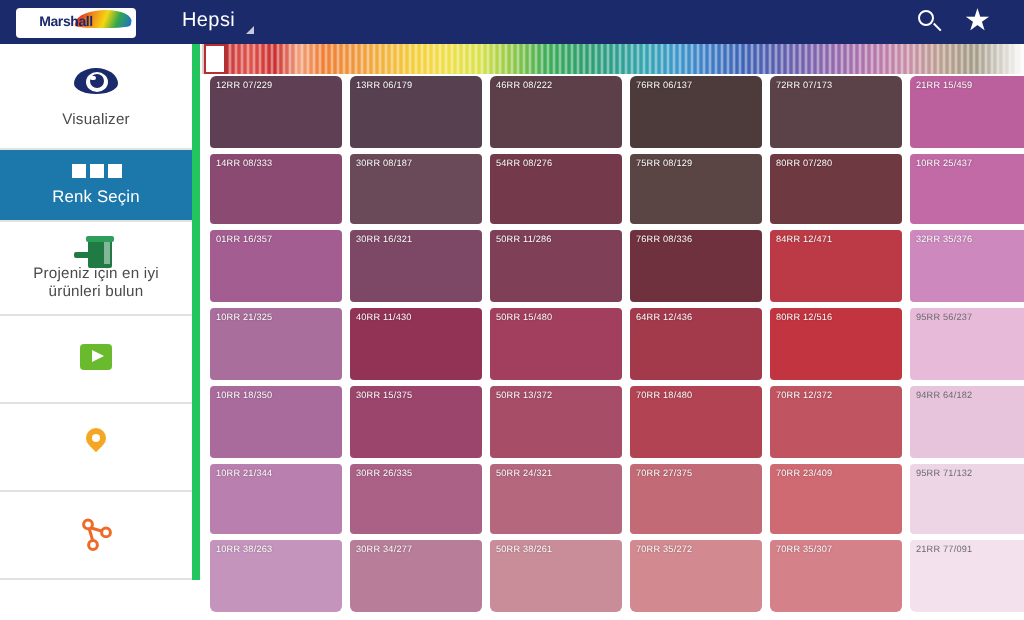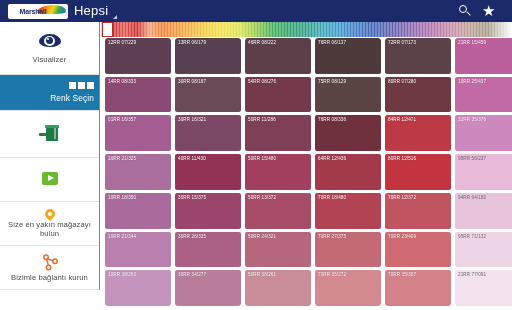--- a/index.html
+++ b/index.html
@@ -26,21 +26,21 @@
     position:absolute; right:2px; top:1px; width:28px; height:9px;
     background:linear-gradient(100deg,#e02020 0%,#f08a1c 28%,#f5d613 52%,#35a84a 74%,#1f6fd0 100%);
     border-radius:60% 60% 40% 40%/80% 80% 20% 20%;
     transform:skewX(-12deg);
   }
   #logo .wordmark {
     position:relative; z-index:2; font-size:7px; font-weight:bold;
     color:#1b2a6b; letter-spacing:-0.2px; margin-right:10px;
   }
   #alltab {
-    margin-left:6px; color:#ffffff; font-size:13px; letter-spacing:.2px;
+    margin-left:23px; color:#ffffff; font-size:10px; letter-spacing:.2px;
     position:relative; padding-right:9px; padding-bottom:2px;
   }
   #alltab .caret {
     position:absolute; right:0; bottom:1px;
     width:0; height:0; border-left:4px solid transparent;
     border-bottom:4px solid #ffffff; opacity:.75;
   }
   #topbar .spacer { flex:1; }
   .topicon { width:26px; height:22px; position:relative; cursor:pointer; }
   #search-icon .ring {
@@ -55,35 +55,35 @@
     position:relative; width:26px; height:22px; margin-right:8px;
   }
   #star-icon .glyph {
     position:absolute; left:4px; top:3px;
     font-size:15px; line-height:15px; color:#ffffff;
   }
 
   
   #sidebar {
     position:absolute; left:0; top:22px; width:100px; height:268px;
-    background:#1d4ed8; border-right:1px solid #22c55e;
+    background:#1d4ed8; border-right:4px solid #22c55e;
   }
   .side-item {
     position:relative; width:100%;
     border-bottom:1px solid #e2e2e2;
     display:flex; flex-direction:column; align-items:center;
     justify-content:center; text-align:center;
     padding:5px 5px 6px 5px;
     cursor:pointer; background:#ffffff;
   }
   .side-item .label {
     font-size:7.6px; color:#4a4a4a; line-height:9.6px; margin-top:3px;
     letter-spacing:.1px;
   }
-  .side-item.active { background:#1c77ab;align-items:flex-end; }
+  .side-item.active { background:#1c77ab; }
   .side-item.active .label { color:#ffffff; font-size:8.4px; }
 
   .ic { width:26px; height:22px; position:relative; }
 
   
   #eye-icon .eye-outer {
     position:absolute; left:2px; top:4px; width:22px; height:13px;
     background:#1b2a6b;
     border-radius:50% 50% 50% 50% / 60% 60% 40% 40%;
   }
@@ -243,47 +243,46 @@
       <span class="label">Renk Seçin</span>
     </div>
 
     <div class="side-item" style="height:47px">
       <span class="ic" id="paintcan-icon">
         <span class="handle"></span>
           <span class="body"></span>
         <span class="lip"></span>
           <span class="shine"></span>
       </span>
+      <span class="label">Projeniz için en iyi ürünleri bulun</span>
     </div>
 
     <div class="side-item" style="height:44px">
       <span class="ic" id="video-icon">
         <span class="box"></span>
           <span class="tri"></span>
       </span>
     </div>
 
     <div class="side-item" style="height:44px">
       <span class="ic" id="pin-icon">
         <span class="drop"></span>
           <span class="hole"></span>
       </span>
-      <span class="label">Size en yakın mağazayı bulun</span>
     </div>
 
     <div class="side-item" style="height:44px">
       <span class="ic" id="share-icon">
         <svg width="17" height="17" viewBox="0 0 17 17">
           <circle cx="4" cy="3.2" r="2.2" fill="none" stroke="#ef6a28" stroke-width="1.5"></circle>
           <circle cx="13" cy="7.2" r="2.2" fill="none" stroke="#ef6a28" stroke-width="1.5"></circle>
           <circle cx="6.5" cy="13.5" r="2.2" fill="none" stroke="#ef6a28" stroke-width="1.5"></circle>
           <path d="M4.6 5.4 L6.4 11.4 M5.6 5.0 L11.2 6.6" stroke="#ef6a28" stroke-width="1.5" fill="none"></path>
         </svg>
       </span>
-      <span class="label">Bizimle bağlantı kurun</span>
     </div>
 
   </div>
 
   <div id="spectrum-wrap">
     <div id="spectrum"></div>
     <div id="spectrum-selection"></div>
   </div>
 
   <div id="grid">

